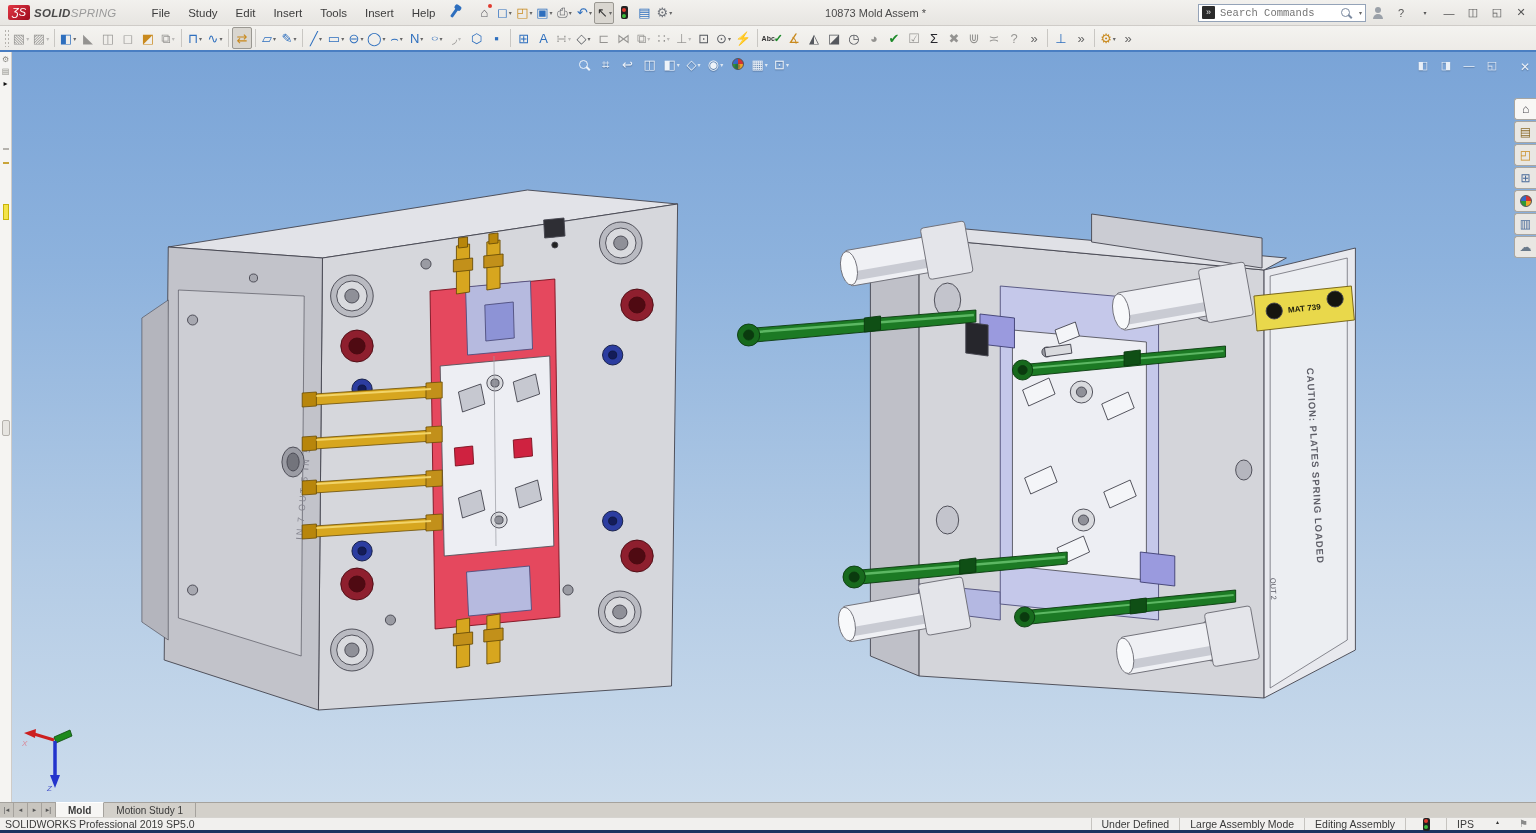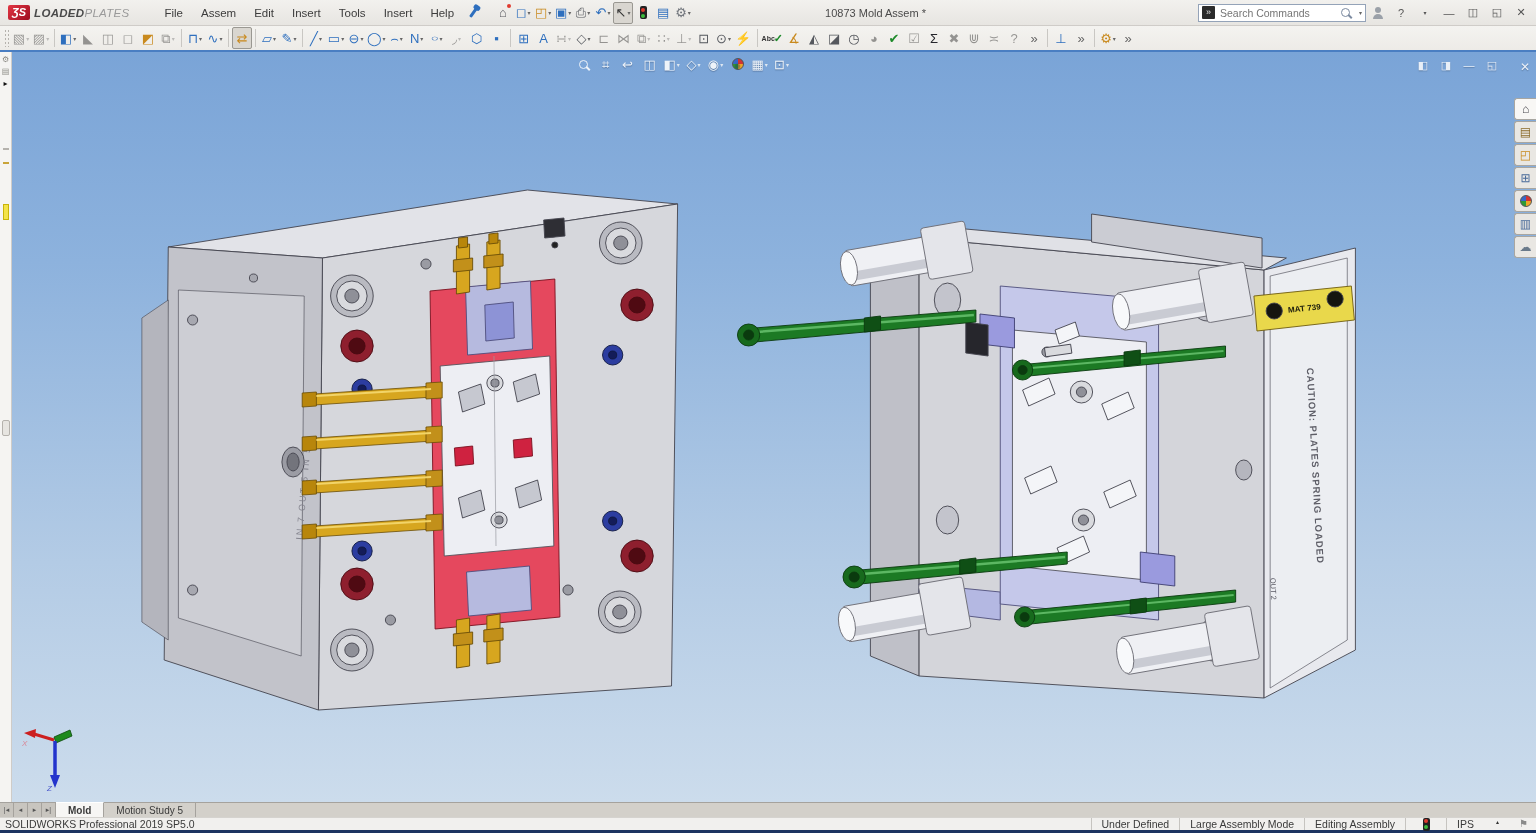--- a/index.html
+++ b/index.html
@@ -6,36 +6,36 @@
     font-family:"Liberation Sans",sans-serif;background:#ecebe8;
     -webkit-font-smoothing:antialiased;}
   *{box-sizing:border-box;user-select:none;}
 
   
   .titlebar{height:26px;background:linear-gradient(#f2f1ee,#e7e5e1);
     border-bottom:1px solid #cfccc8;display:flex;align-items:center;
     padding:0 4px;position:relative;font-size:11.5px;color:#3c3c3c;}
   .logo{display:flex;align-items:center;gap:4px;padding:0 8px 0 4px;}
   .ds{background:linear-gradient(135deg,#e23744,#9e0b1e);color:#fff;
-    font-style:italic;font-weight:bold;border-radius:2px;padding:1px 4px;
+    font-style:italic;font-weight:normal;border-radius:2px;padding:1px 4px;
     font-size:11px;line-height:13px;}
   .brand b{color:#4a4a4a;font-style:italic;letter-spacing:.3px;}
   .brand span{color:#9a9a9a;font-style:italic;letter-spacing:.3px;}
   .menus{display:flex;margin-left:18px;}
   .menu{padding:3px 9px;border-radius:2px;cursor:default;}
   .quickbar{display:flex;align-items:center;margin-left:10px;}
   .title{position:absolute;left:57%;transform:translateX(-50%);
     color:#4a4a4a;font-size:11px;white-space:nowrap;}
   .tright{margin-left:auto;display:flex;align-items:center;gap:2px;}
   .searchbox{display:flex;align-items:center;background:#fff;
     border:1px solid #94a3b8;height:18px;width:168px;padding:0 3px;gap:3px;}
   .sw-search-logo{width:13px;height:13px;background:#2b2b2b;color:#e8e8e8;
     font-size:9px;line-height:13px;text-align:center;border-radius:1px;}
   .searchbox input{border:none;outline:none;flex:1;font-size:10.5px;
-    font-family:Liberation Sans, sans-serif;color:#555;min-width:0;background:transparent;}
+    font-family:Liberation Mono, monospace;color:#555;min-width:0;background:transparent;}
   .winbtn{width:22px;height:18px;display:flex;align-items:center;justify-content:center;
     font-size:11px;color:#555;cursor:default;}
 
   
   .icon{display:inline-flex;align-items:center;justify-content:center;
     height:22px;min-width:20px;padding:0 1px;border-radius:2px;
     position:relative;cursor:default;}
   .icon .g{font-size:13px;line-height:1;display:inline-flex;
     align-items:center;justify-content:center;}
   .icon.dis{opacity:.38;filter:grayscale(1);}
@@ -124,25 +124,25 @@
   .sb-right .icon{height:14px;}
   .sb-caret{font-size:6px;padding:0 12px;color:#333;}
   .sb-tag{font-size:10px;color:#8a8a8a;padding:0 8px;}
 </style>
 </head>
 <body>
 
 <div class="titlebar">
   <div class="logo">
     <span class="ds">ƷS</span>
-    <span class="brand"><b>LOADED</b><span>PLATES</span></span>
+    <span class="brand"><b>SOLID</b><span>SPRING</span></span>
   </div>
   <div class="menus">
       <span class="menu">File</span>
-      <span class="menu">Assem</span>
+      <span class="menu">Study</span>
       <span class="menu">Edit</span>
       <span class="menu">Insert</span>
       <span class="menu">Tools</span>
       <span class="menu">Insert</span>
       <span class="menu">Help</span>
     </div>
   <span class="icon i-pin">
       <span class="g"></span>
     </span>
   <div class="quickbar">
@@ -782,21 +782,21 @@
     </div>
   </div>
 </div>
 
 <div class="tabsrow">
   <span class="navbtn">|◂</span>
   <span class="navbtn">◂</span>
   <span class="navbtn">▸</span>
   <span class="navbtn">▸|</span>
   <div class="tab active">Mold</div>
-  <div class="tab">Motion Study 5</div>
+  <div class="tab">Motion Study 1</div>
 </div>
 
 <div class="statusbar">
   <span class="sb-left">SOLIDWORKS Professional 2019 SP5.0</span>
   <div class="sb-right">
     <span class="seg">Under Defined</span>
     <span class="seg">Large Assembly Mode</span>
     <span class="seg">Editing Assembly</span>
     <span class="seg">
         <span class="icon i-traffic">

